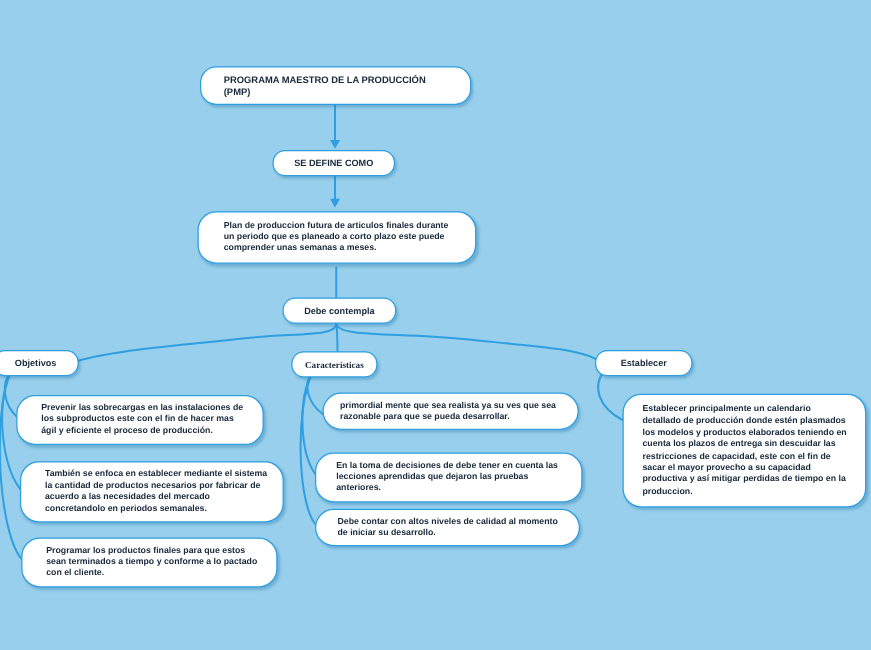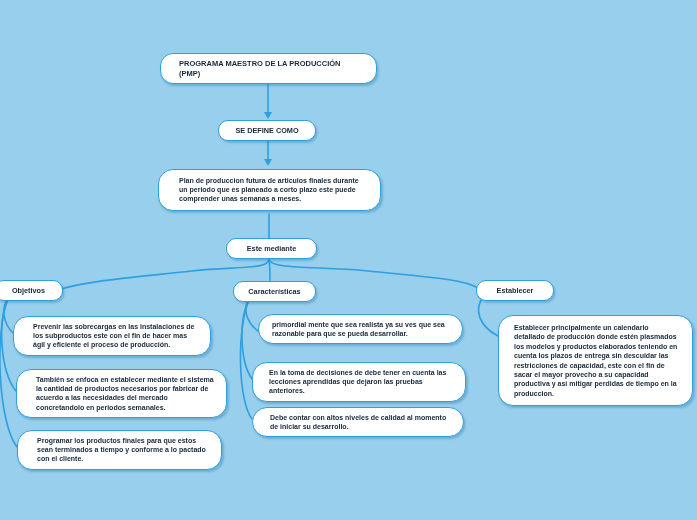--- a/index.html
+++ b/index.html
@@ -76,28 +76,28 @@
 
     <path d="M484,296 C473,309 479,326 498,336"></path>
   </svg>
 
   <div class="node label-node" style="left:218px;top:120px;width:98px;">SE DEFINE COMO</div>
 
   <div class="node title-node" style="left:160px;top:53px;width:217px;">PROGRAMA MAESTRO DE LA PRODUCCIÓN (PMP)</div>
 
   <div class="node text-node" style="left:158px;top:169px;width:223px;padding:6px 20px;">Plan de produccion futura de articulos finales durante un periodo que es planeado a corto plazo este puede comprender unas semanas a meses.</div>
 
-  <div class="node label-node" style="left:226px;top:238px;width:91px;">Este mediante</div>
+  <div class="node label-node" style="left:226px;top:238px;width:91px;">Debe contempla</div>
 
   <div class="node label-node" style="left:-6px;top:280px;width:69px;">Objetivos</div>
   <div class="node text-node" style="left:13px;top:316px;width:198px;padding:5px 10px 5px 19px;">Prevenir las sobrecargas en las instalaciones de los subproductos este con el fin de hacer mas ágil y eficiente el proceso de producción.</div>
   <div class="node text-node" style="left:16px;top:369px;width:211px;padding:5px 9px 5px 19px;">También se enfoca en establecer mediante el sistema la cantidad de productos necesarios por fabricar de acuerdo a las necesidades del mercado concretandolo en periodos semanales.</div>
   <div class="node text-node" style="left:17px;top:430px;width:205px;padding:5px 9px 5px 19px;">Programar los productos finales para que estos sean terminados a tiempo y conforme a lo pactado con el cliente.</div>
 
-  <div class="node label-node" style="left:233px;top:281px;width:83px;">Características</div>
+  <div class="node label-node" style="left:233px;top:281px;width:69px;font-family:Liberation Serif, serif;">Características</div>
   <div class="node text-node" style="left:258px;top:314px;width:205px;padding:5px 10px 5px 13px;">primordial mente que sea realista ya su ves que sea razonable para que se pueda desarrollar.</div>
   <div class="node text-node" style="left:252px;top:362px;width:214px;padding:5px 9px 5px 16px;">En la toma de decisiones de debe tener en cuenta las lecciones aprendidas que dejaron las pruebas anteriores.</div>
   <div class="node text-node" style="left:252px;top:407px;width:212px;padding:5px 9px 5px 17px;">Debe contar con altos niveles de calidad al momento de iniciar su desarrollo.</div>
 
   <div class="node label-node" style="left:476px;top:280px;width:78px;">Establecer</div>
   <div class="node text-node" style="left:498px;top:315px;width:195px;padding:7px 12px 7px 15px;line-height:9.4px;">Establecer principalmente un calendario detallado de producción donde estén plasmados los modelos y productos elaborados teniendo en cuenta los plazos de entrega sin descuidar las restricciones de capacidad, este con el fin de sacar el mayor provecho a su capacidad productiva y así mitigar perdidas de tiempo en la produccion.</div>
 
 </div>
 
 </body></html>

